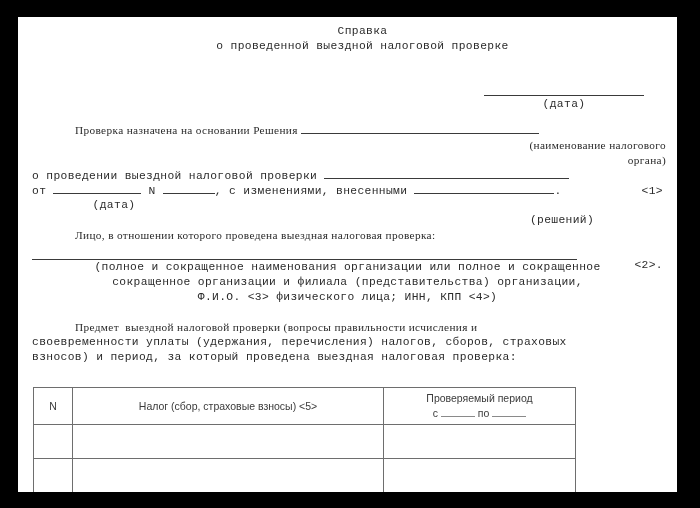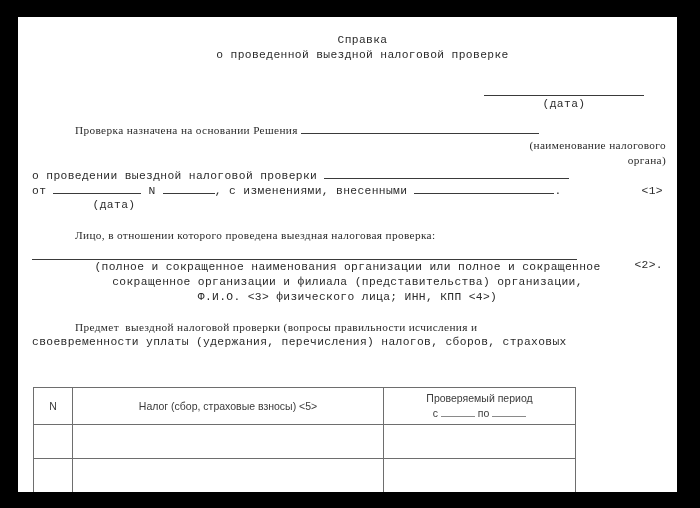--- a/index.html
+++ b/index.html
@@ -38,21 +38,21 @@
     height: 475px;
     font-size: 11.3px;
     line-height: 15px;
     color: #2b2b2b;
     letter-spacing: 0.35px;
   }
 
   
   .title-block {
     text-align: center;
-    padding-top: 16px;
+    padding-top: 7px;
     margin-left: 30px;
   }
   .title-line { white-space: pre; }
 
   
   .date-block {
     position: absolute;
     left: 466px;
     top: 66px;
     width: 160px;
@@ -196,37 +196,39 @@
         </div>
         <div class="row"></div>
         <div class="row"></div>
 
         <div class="row"><span>о проведении выездной налоговой проверки</span><span> </span><span class="fill f-reshen"></span>
           <span class="note-right">&lt;1&gt;</span>
         </div>
 
         <div class="row"><span>от</span><span> </span><span class="fill f-data"></span><span> </span><span>N</span><span> </span><span class="fill f-num"></span><span>, с изменениями, внесенными</span><span> </span><span class="fill f-izmen"></span><span>.</span>
           <span class="caption cap-data">(дата)</span>
+          <span class="caption cap-rekv2">(решений)</span>
         </div>
         <div class="row"></div>
         <div class="row"></div>
 
         <div class="row indent"><span>Лицо, в отношении которого проведена выездная налоговая проверка:</span></div>
         <div class="row">
           <span class="note-right">&lt;2&gt;.</span>
         </div>
         <div class="wide-rule"></div>
         <div class="center-block">(полное и сокращенное наименования организации или полное и сокращенное</div>
         <div class="center-block">сокращенное организации и филиала (представительства) организации,</div>
         <div class="center-block">Ф.И.О. &lt;3&gt; физического лица; ИНН, КПП &lt;4&gt;)</div>
 
         <div class="row"></div>
 
         <div class="row indent">Предмет  выездной налоговой проверки (вопросы правильности исчисления и</div>
         <div class="row">своевременности уплаты (удержания, перечисления) налогов, сборов, страховых</div>
+        <div class="row">взносов) и период, за который проведена выездная налоговая проверка:</div>
 
       </div>
 
       <table class="tbl">
         <tbody>
           <tr class="th-row">
             <td class="col-n">N</td>
             <td class="col-tax">Налог (сбор, страховые взносы) &lt;5&gt;</td>
             <td class="col-period">
               <span class="sub">Проверяемый период</span>

